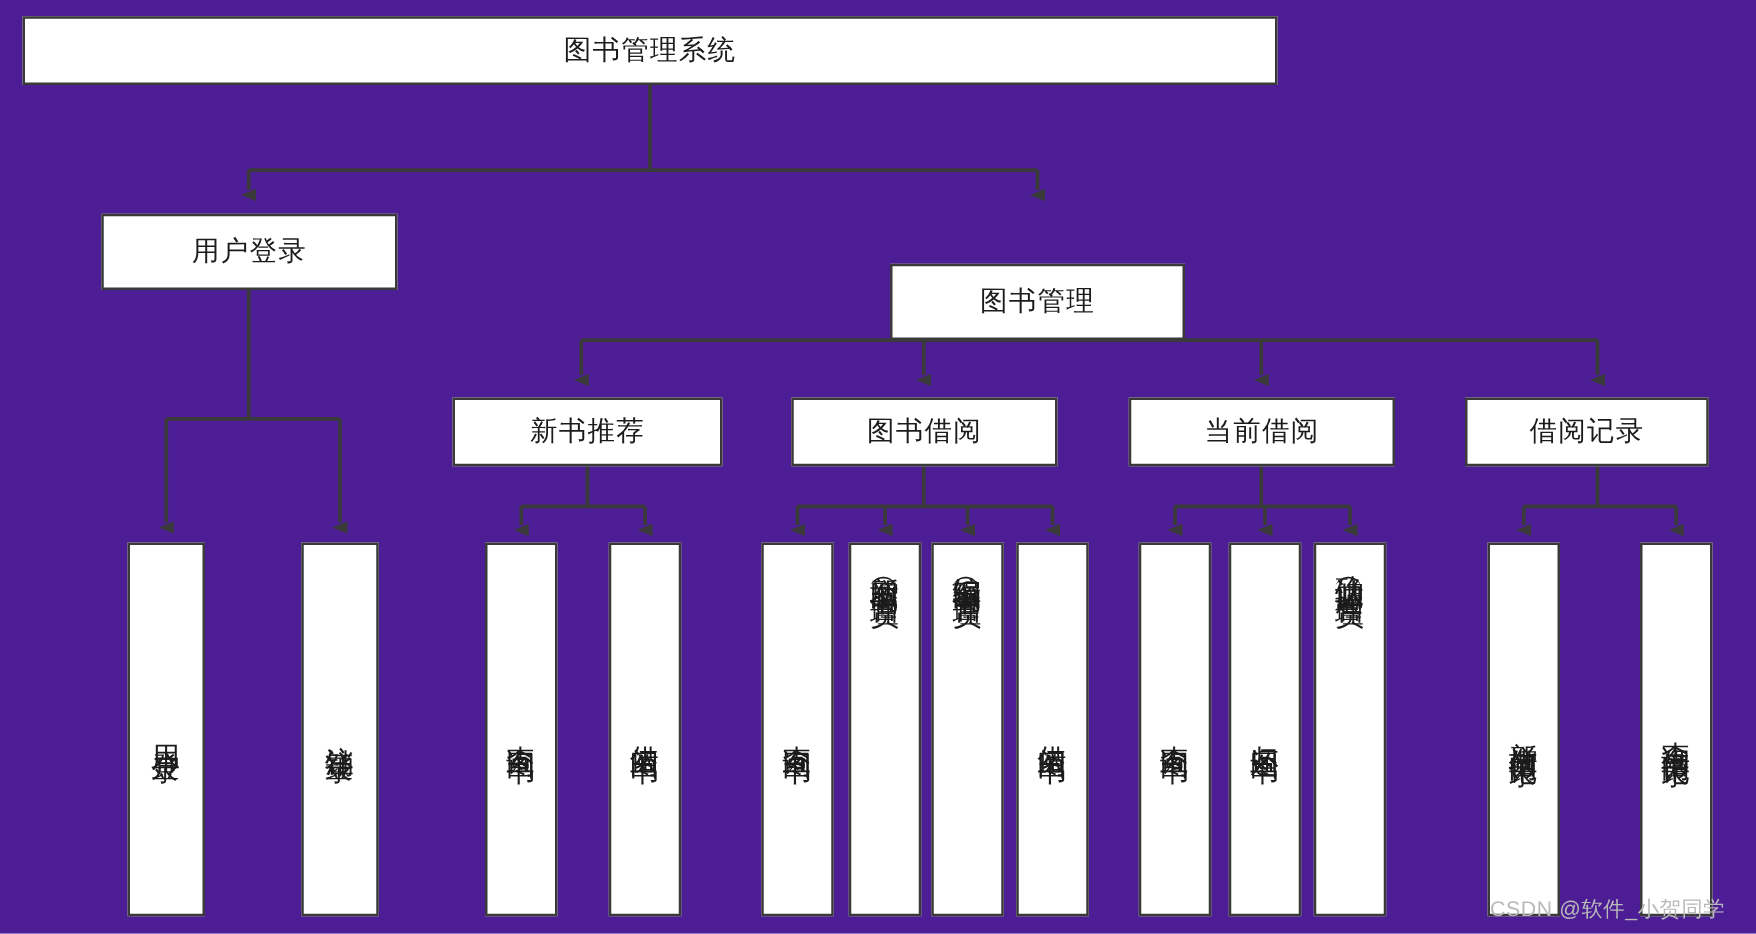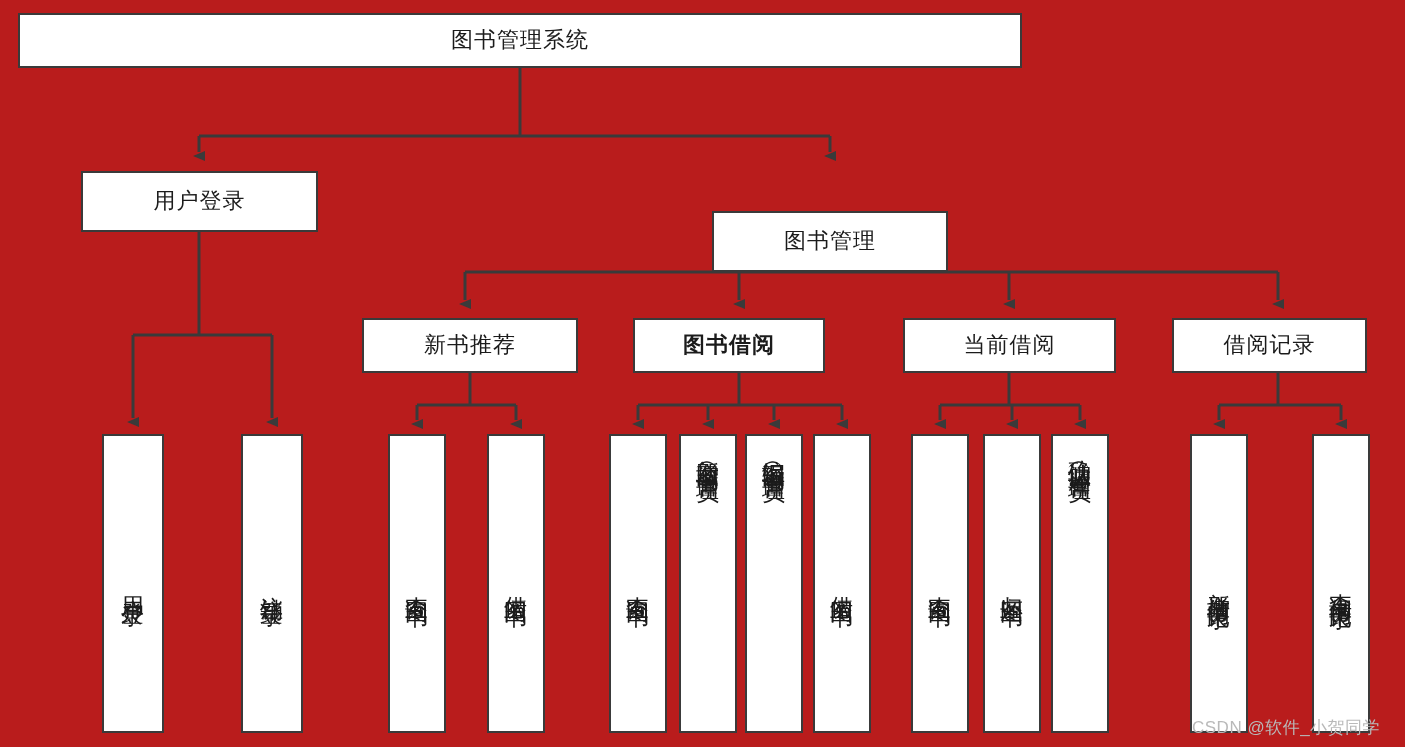--- a/index.html
+++ b/index.html
@@ -7,21 +7,21 @@
     padding: 0;
     background: #ffffff;
   }
   body {
     font-family: "Liberation Sans", "DejaVu Sans", sans-serif;
   }
   #stage {
     position: relative;
     width: 1405px;
     height: 747px;
-    background: #b91c1c;
+    background: #4c1d95;
     overflow: hidden;
   }
   svg.wires {
     position: absolute;
     left: 0;
     top: 0;
     width: 1405px;
     height: 747px;
   }
   .node {
@@ -131,21 +131,21 @@
   </div>
 
   <div class="node node-h" style="left:712px; top:171px; width:236px; height:61px;margin-top:40px;">
     <span class="label">图书管理</span>
   </div>
 
   <div class="node node-h" style="left:362px; top:318px; width:216px; height:55px;text-align:right;">
     <span class="label">新书推荐</span>
   </div>
 
-  <div class="node node-h" style="left:633px; top:318px; width:192px; height:55px;font-weight:bold;">
+  <div class="node node-h" style="left:633px; top:318px; width:213px; height:55px;">
     <span class="label">图书借阅</span>
   </div>
 
   <div class="node node-h" style="left:903px; top:318px; width:213px; height:55px;">
     <span class="label">当前借阅</span>
   </div>
 
   <div class="node node-h" style="left:1172px; top:318px; width:195px; height:55px;">
     <span class="label">借阅记录</span>
   </div>

